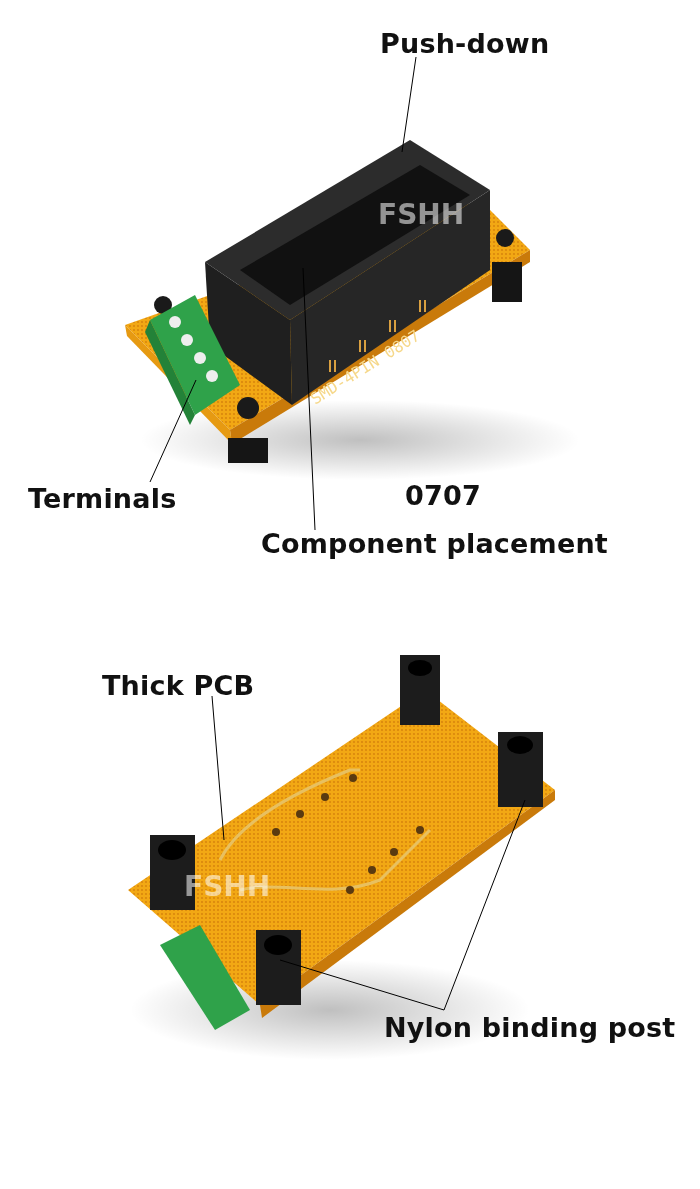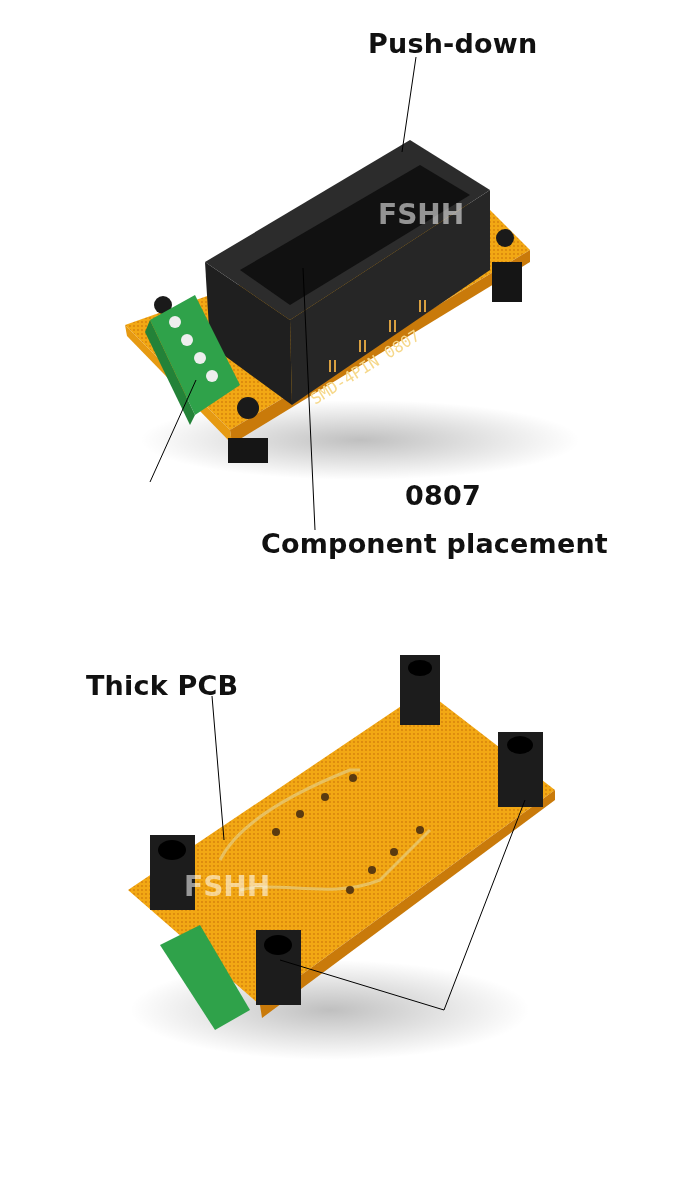--- a/index.html
+++ b/index.html
@@ -67,22 +67,23 @@
       <circle cx="200" cy="358" r="6" fill="#eee"></circle>
       <circle cx="212" cy="376" r="6" fill="#eee"></circle>
     </g>
 
     <line x1="416" y1="57" x2="402" y2="152" stroke="#000" stroke-width="1"></line>
     <line x1="150" y1="482" x2="196" y2="380" stroke="#000" stroke-width="1"></line>
     <line x1="315" y1="530" x2="303" y2="268" stroke="#000" stroke-width="1"></line>
   </svg>
   <div class="wm" style="left:378px;top:198px;">FSHH</div>
 
-  <div class="label" style="left:368px;top:28px;text-align:center;">Push-down</div>
-  <div class="label" style="left:405px;top:480px;">0807</div>
+  <div class="label" style="left:380px;top:28px;text-align:center;">Push-down</div>
+  <div class="label" style="left:28px;top:483px;">Terminals</div>
+  <div class="label" style="left:405px;top:480px;">0707</div>
   <div class="label" style="left:261px;top:528px;">Component placement</div>
 
   <svg width="700" height="1189" style="pointer-events:none">
     <ellipse cx="330" cy="1010" rx="200" ry="50" fill="url(#shadow)"></ellipse>
     <g>
       <polygon points="128,890 425,690 555,790 260,1005" fill="url(#dots)"></polygon>
       <polygon points="260,1005 555,790 555,800 262,1018" fill="#c97a0a"></polygon>
     </g>
 
     <path d="M220,860 C240,820 300,790 350,770 L360,770" stroke="#e8c060" stroke-width="3" fill="none"></path>
@@ -109,14 +110,15 @@
         <ellipse cx="172" cy="850" rx="14" ry="10" fill="#000"></ellipse>
       <rect x="256" y="930" width="45" height="75" fill="#1c1c1c"></rect>
         <ellipse cx="278" cy="945" rx="14" ry="10" fill="#000"></ellipse>
     </g>
     <line x1="212" y1="696" x2="224" y2="840" stroke="#000" stroke-width="1"></line>
     <line x1="280" y1="960" x2="444" y2="1010" stroke="#000" stroke-width="1"></line>
     <line x1="444" y1="1010" x2="525" y2="800" stroke="#000" stroke-width="1"></line>
   </svg>
   <div class="wm" style="left:184px;top:870px;">FSHH</div>
 
-  <div class="label" style="left:86px;top:670px;">Thick PCB</div>
+  <div class="label" style="left:102px;top:670px;">Thick PCB</div>
+  <div class="label" style="left:384px;top:1012px;">Nylon binding post</div>
 </div>
 
 </body></html>

